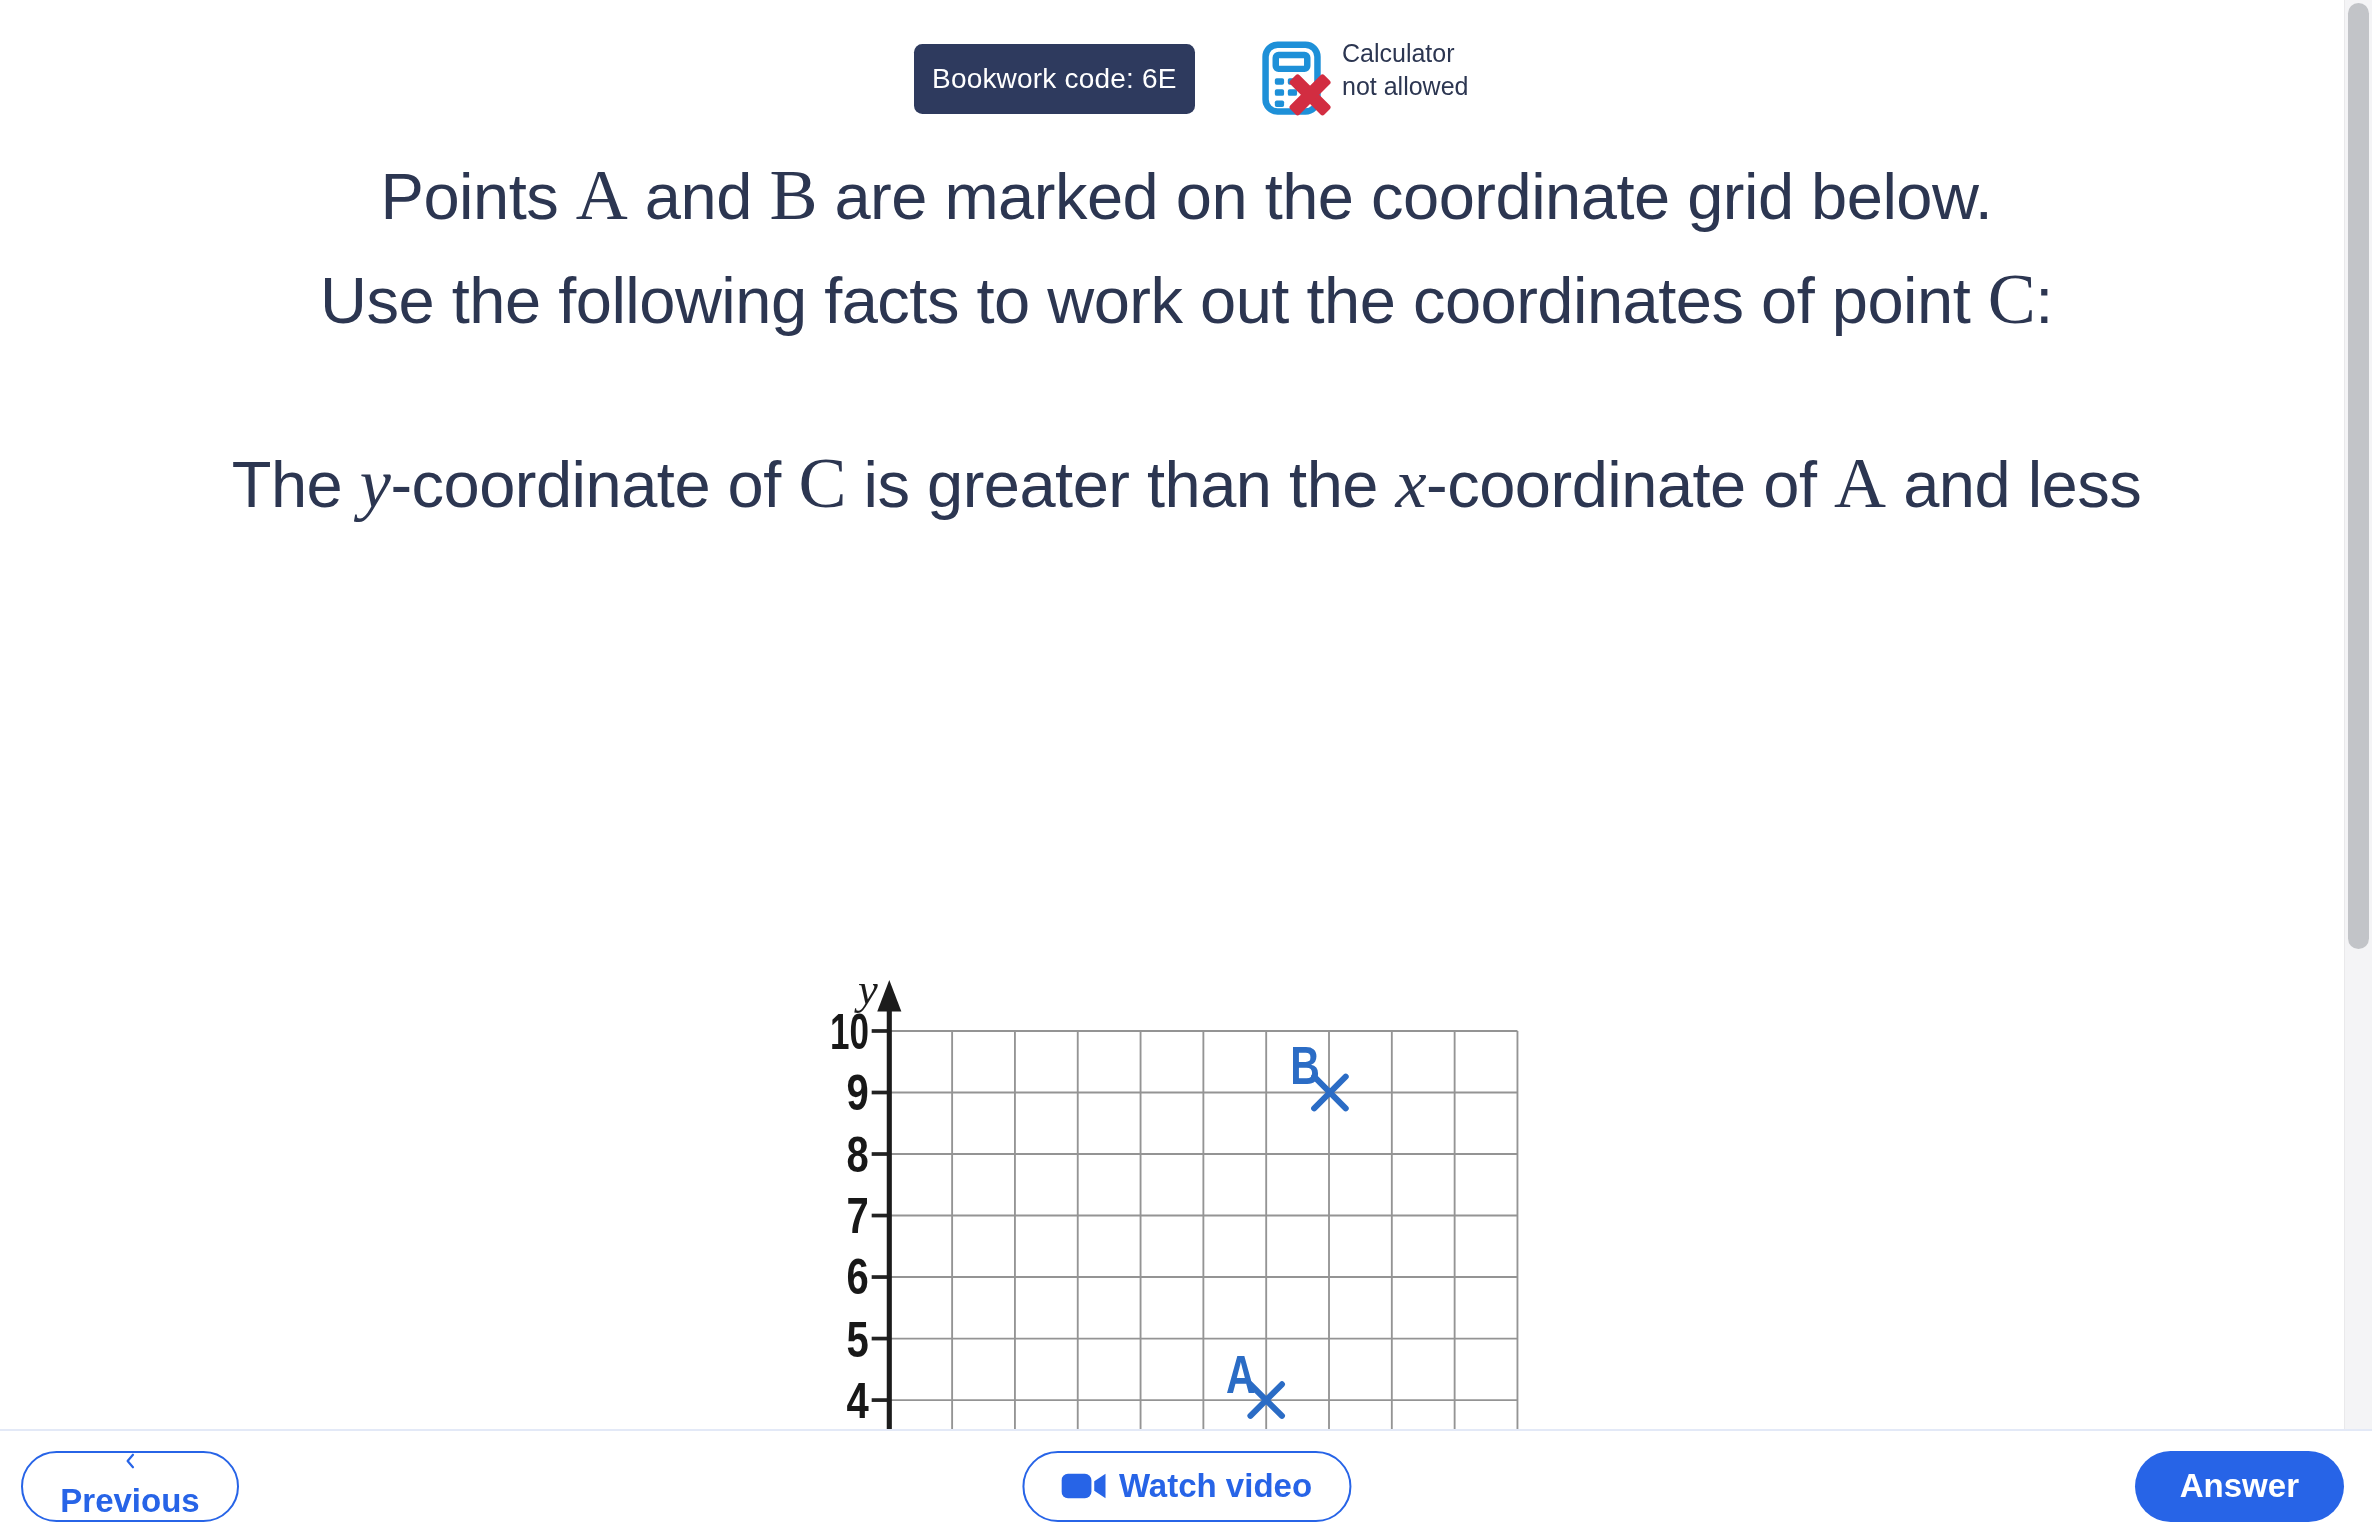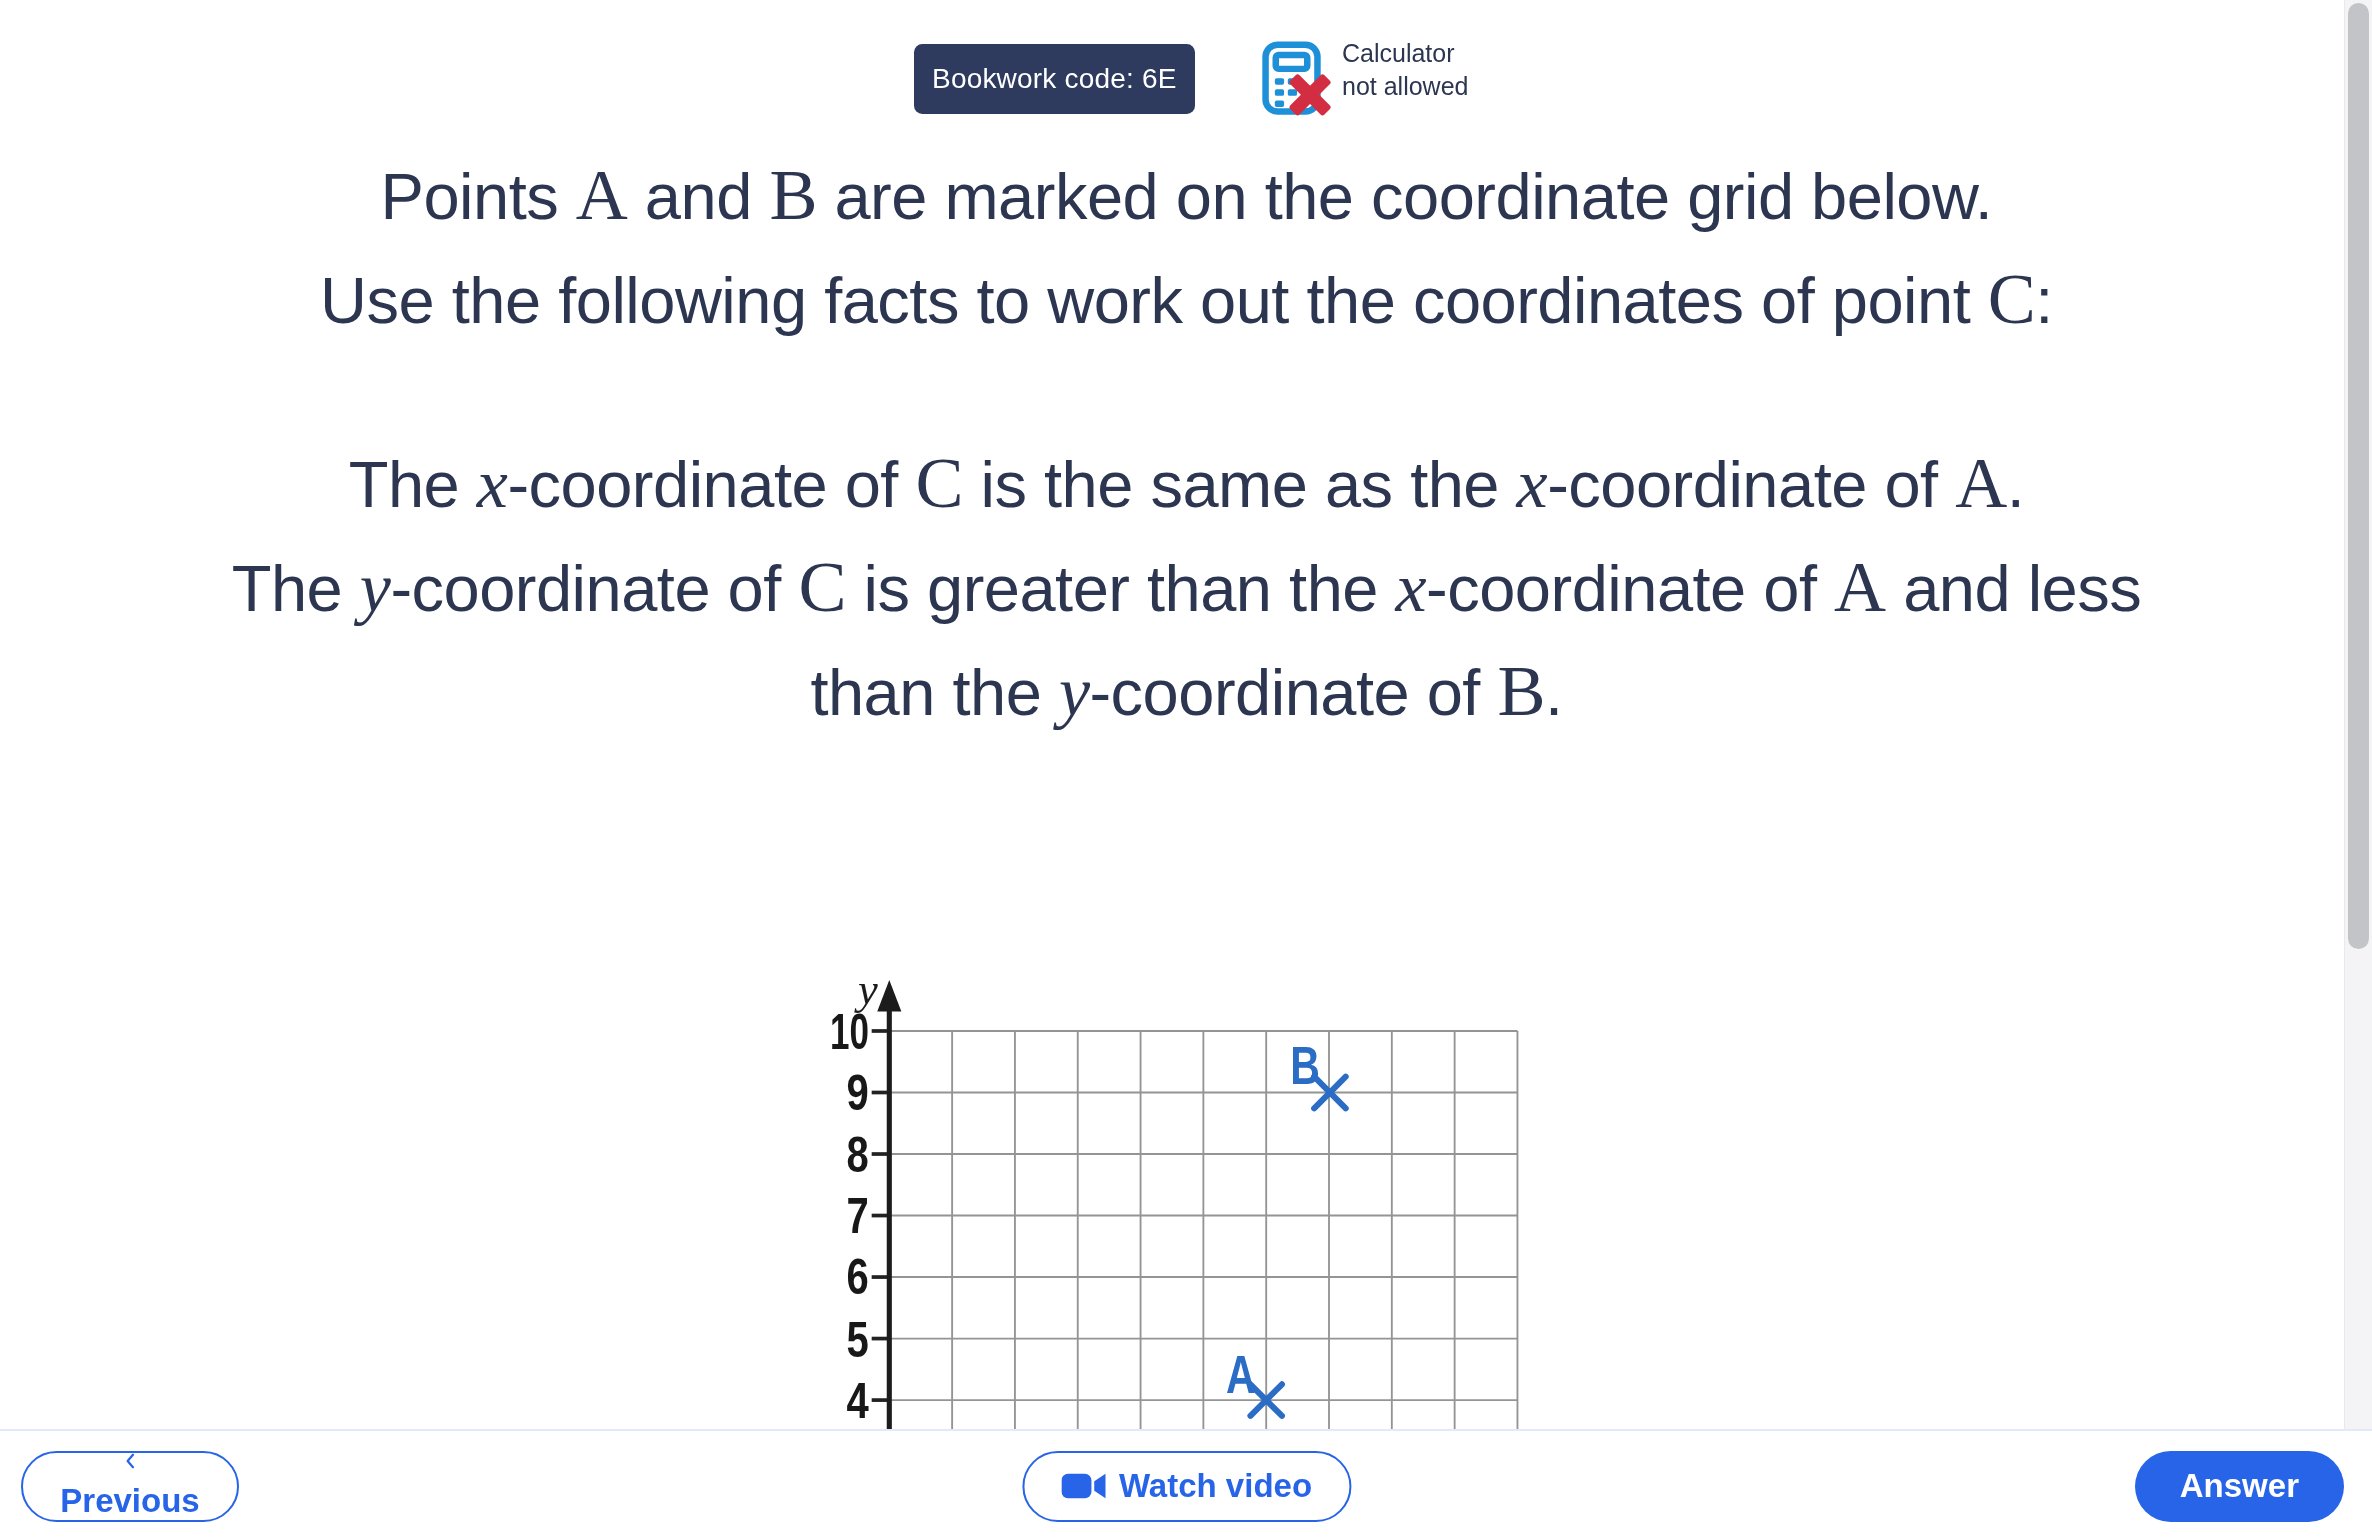--- a/index.html
+++ b/index.html
@@ -84,23 +84,21 @@
 </div>
 <div class="calc-text">
   <div>Calculator</div>
   <div>not allowed</div>
 </div>
 
 <div class="question">
   <div class="qline"><span>Points </span><span class="sf">A</span><span> and </span><span class="sf">B</span><span> are marked on the coordinate grid below.</span></div>
   <div class="qline"><span>Use the following facts to work out the coordinates of point </span><span class="sf">C</span><span>:</span></div>
   <div class="qgap"></div>
-  <div class="qline"><span>The </span><span class="mi">x</span><span>-coordinate of </span><span class="sf">C</span><span> is the same as the </span><span class="mi">x</span><span>-coordinate of </span><span class="sf">A</span><span>.</span></div>
   <div class="qline"><span>The </span><span class="mi">y</span><span>-coordinate of </span><span class="sf">C</span><span> is greater than the </span><span class="mi">x</span><span>-coordinate of </span><span class="sf">A</span><span> and less</span></div>
-  <div class="qline"><span>than the </span><span class="mi">y</span><span>-coordinate of </span><span class="sf">B</span><span>.</span></div>
 </div>
 
 <div class="grid-figure">
   <svg width="733" height="466" viewBox="0 0 790 502">
 
     <g stroke="#949494" stroke-width="2">
       <line x1="146.7" y1="71" x2="146.7" y2="502"></line>
       <line x1="214.4" y1="71" x2="214.4" y2="502"></line>
       <line x1="282.1" y1="71" x2="282.1" y2="502"></line>
       <line x1="349.8" y1="71" x2="349.8" y2="502"></line>

